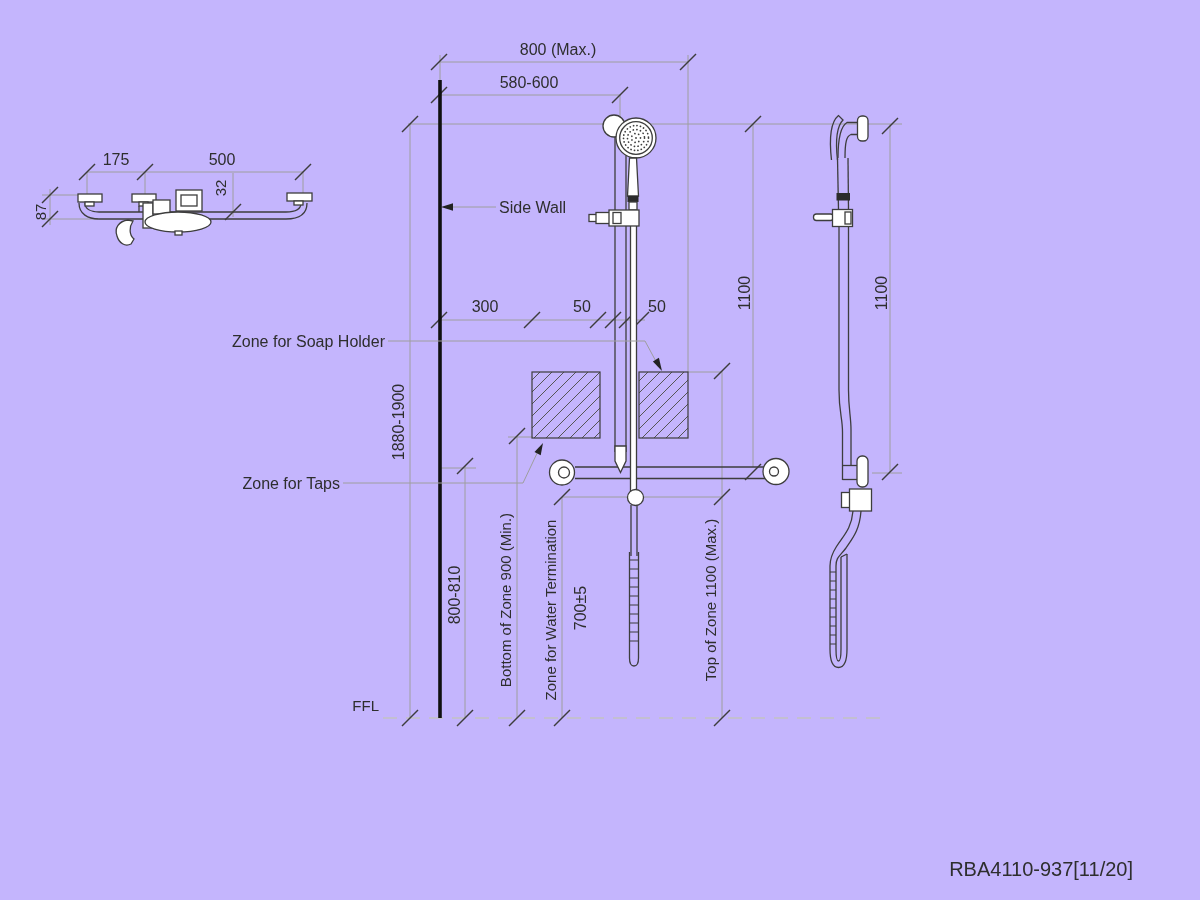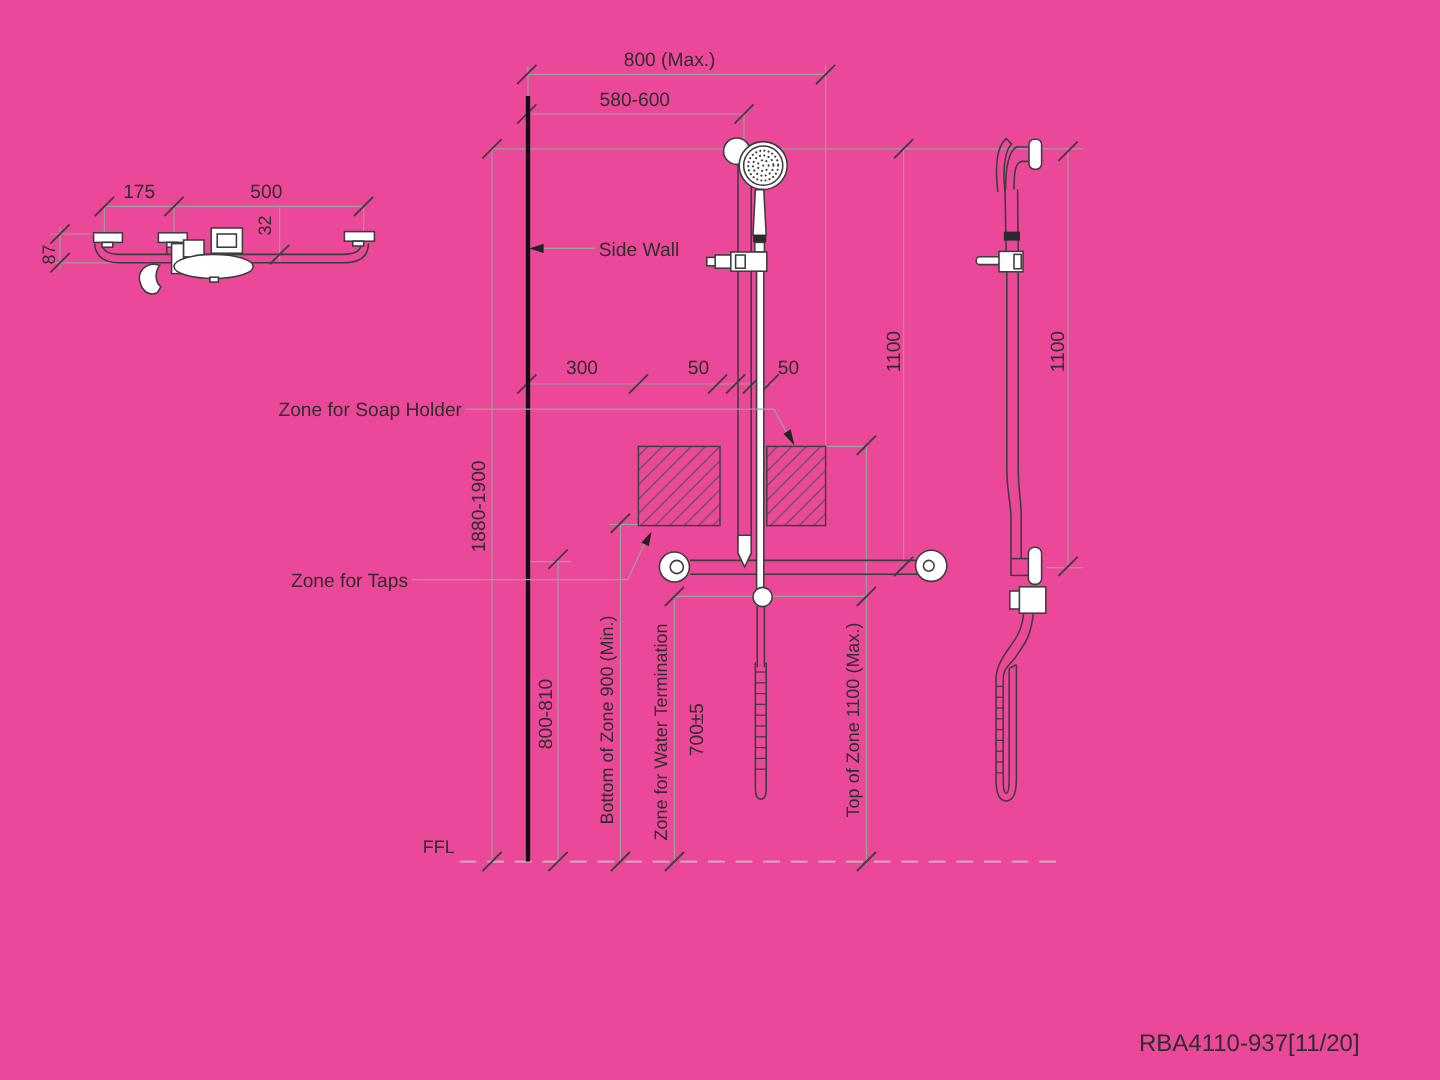--- a/index.html
+++ b/index.html
@@ -1,16 +1,16 @@
 <!DOCTYPE html>
 <html><head>
 <meta charset="utf-8">
 <style>
   html,body{margin:0;padding:0;background:#fff;}
-  .canvas{position:relative;width:1200px;height:900px;background:#ec4899;overflow:hidden;}
+  .canvas{position:relative;width:1200px;height:900px;background:#c4b5fd;overflow:hidden;}
   svg{display:block;}
   svg text{font-family:"Liberation Sans",sans-serif;fill:#2e2e2e;}
   .dim{font-size:16px;}
   .dims{font-size:15px;}
   .part{font-size:20px;}
   .ref{stroke:#9e9e9e;stroke-width:1;fill:none;}
   .ffl{stroke:#c2c2c2;stroke-width:1.3;stroke-dasharray:14 9;fill:none;}
   .ln{stroke:#3d3d3d;stroke-width:1.3;fill:none;}
   .lnf{stroke:#3d3d3d;stroke-width:1.3;fill:#fff;}
   .wall{stroke:#101010;stroke-width:3.6;fill:none;}

